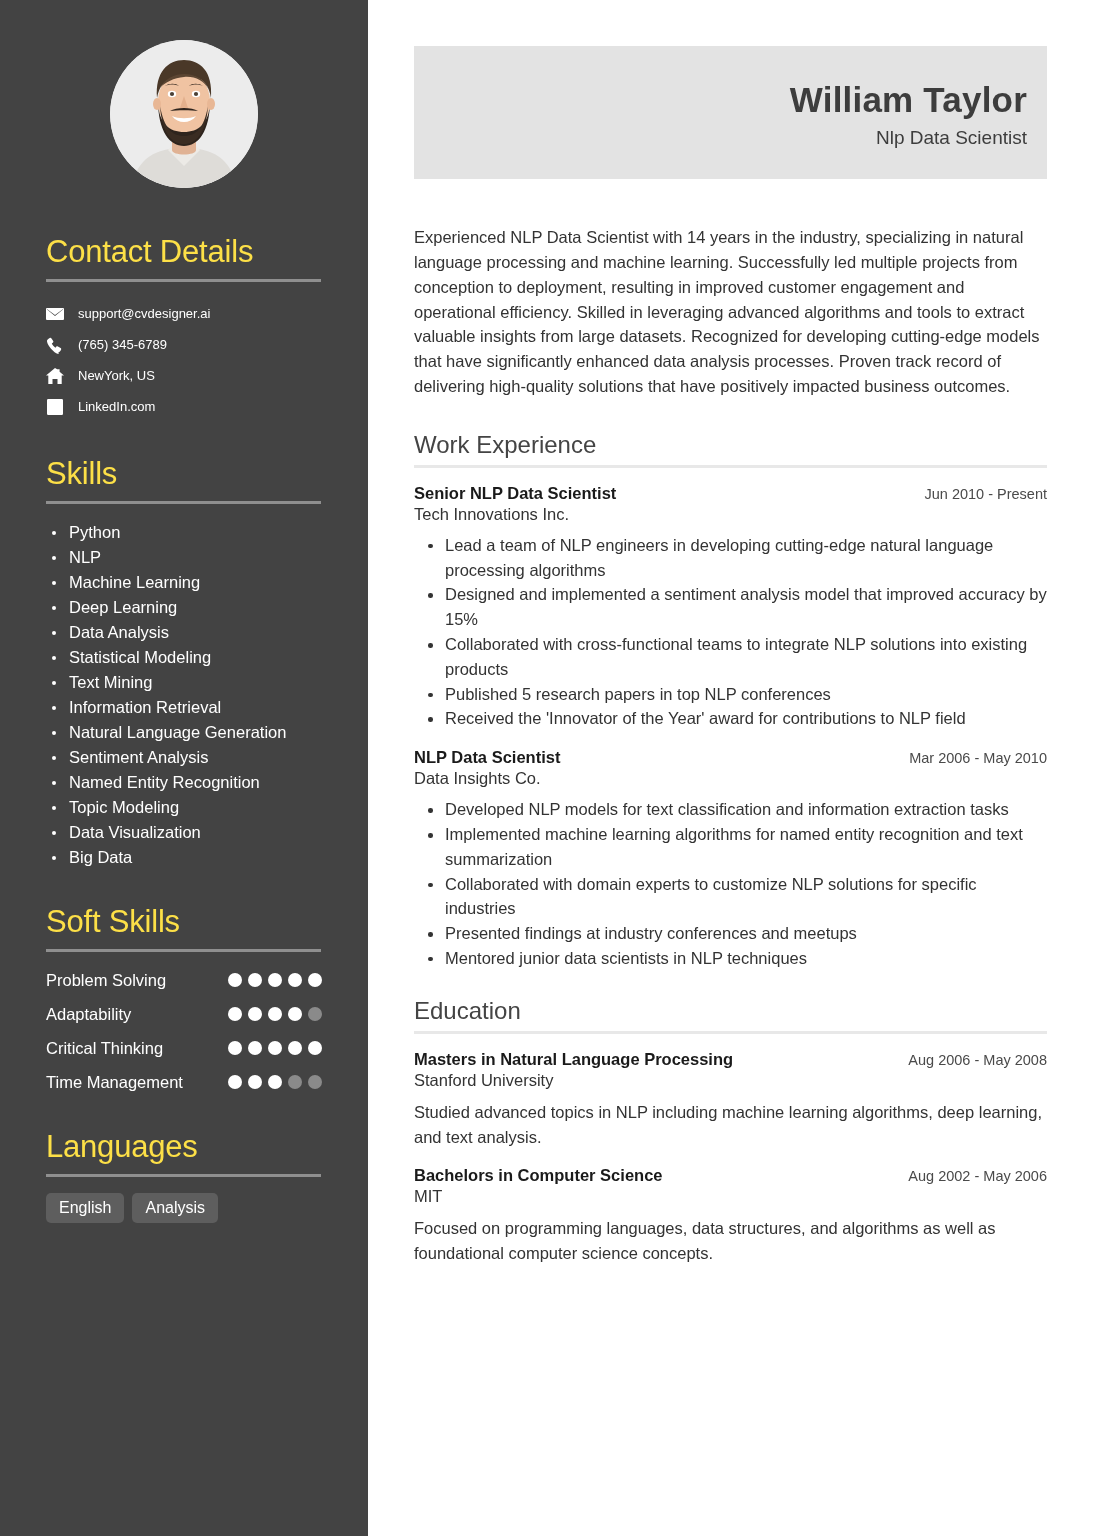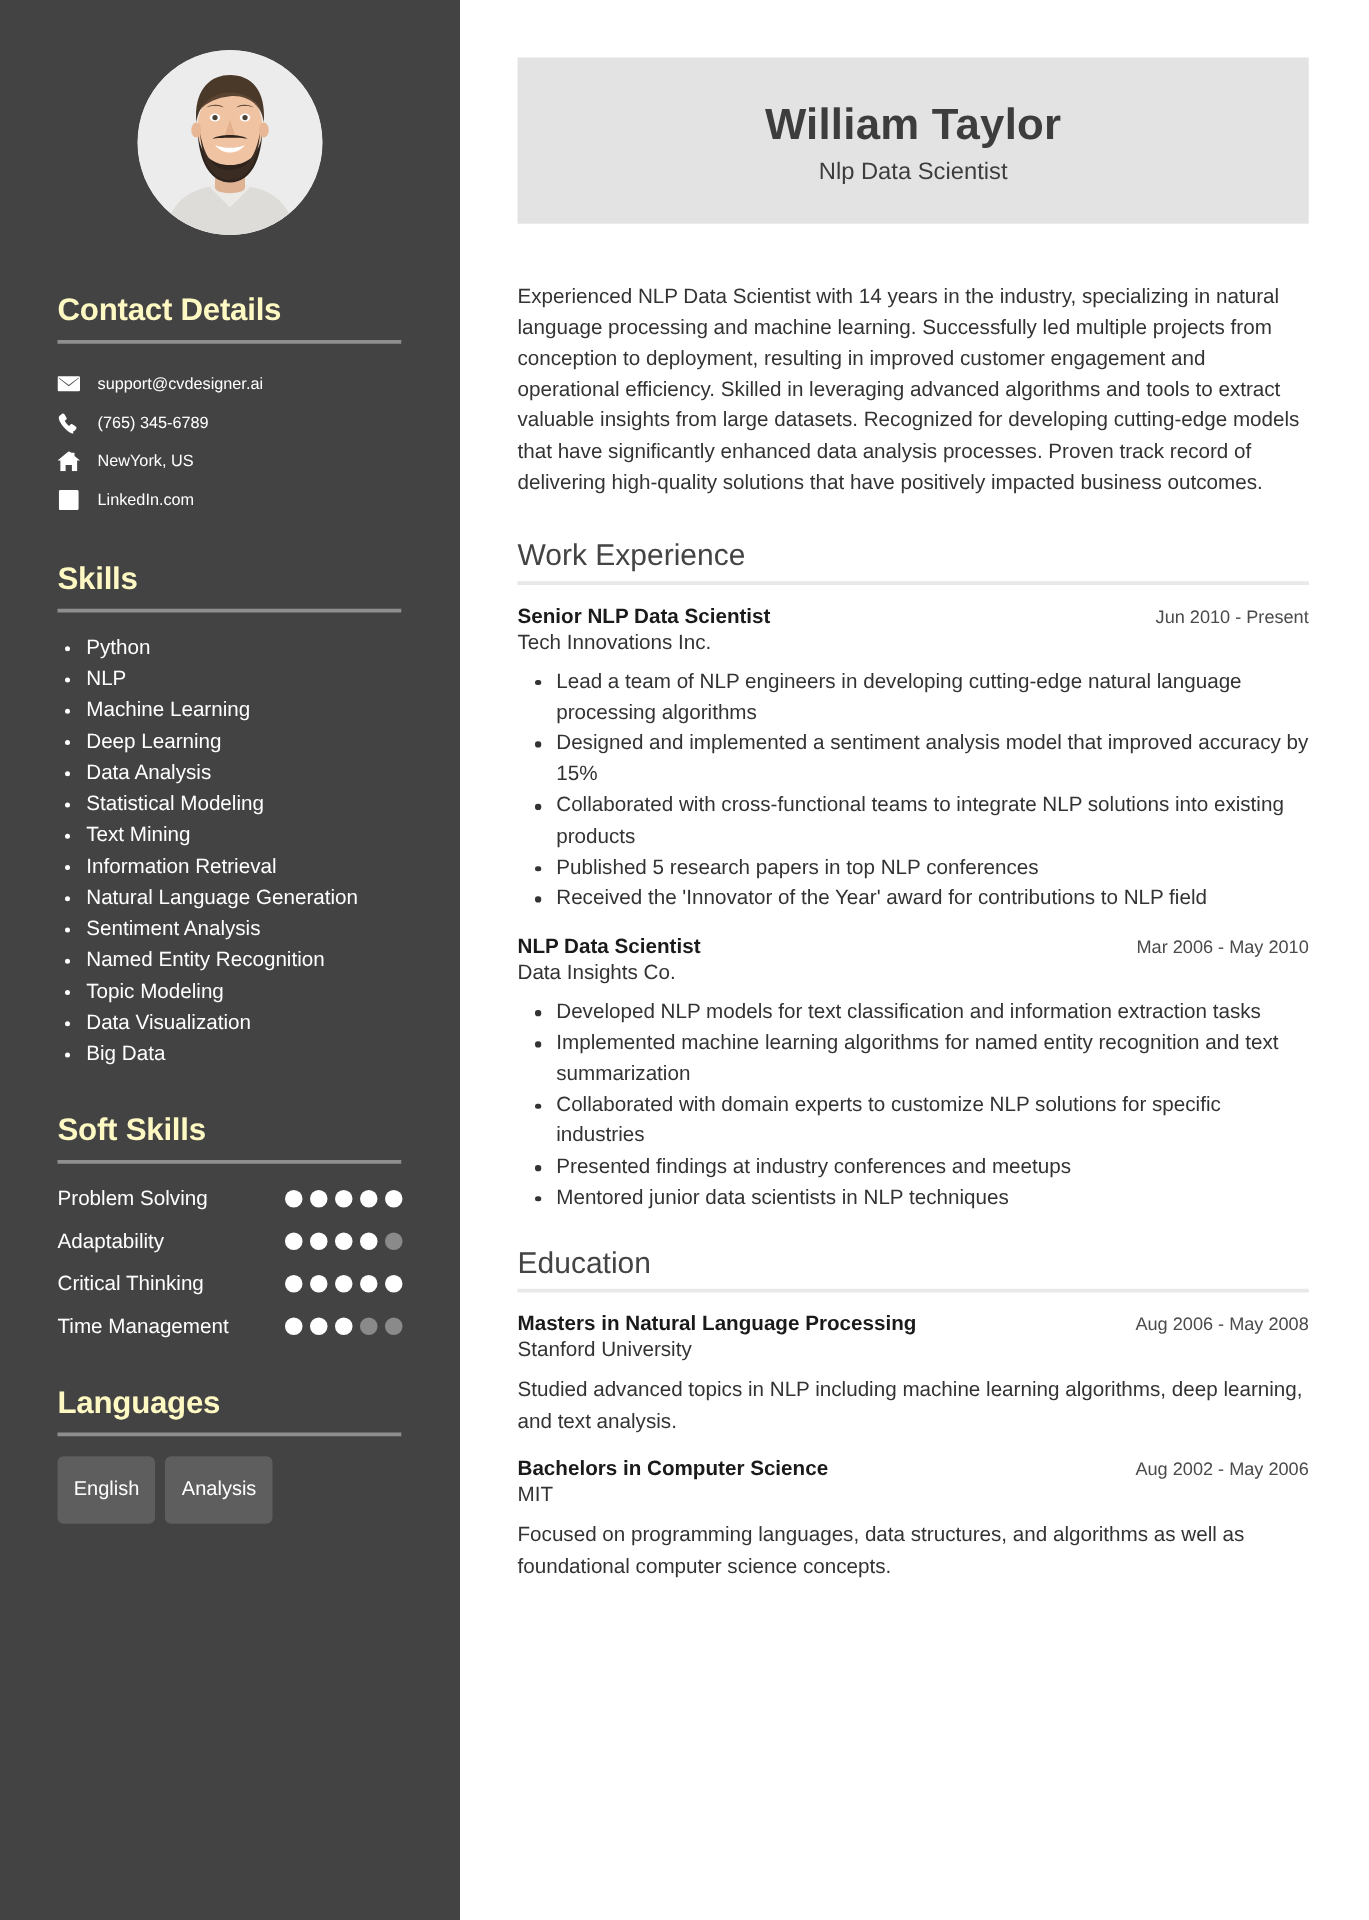--- a/index.html
+++ b/index.html
@@ -23,24 +23,24 @@
   .avatar-wrap { display:flex; justify-content:center; margin-bottom:46px; }
   .avatar {
     width:148px; height:148px; border-radius:50%;
     background:#ececec;
     overflow:hidden; position:relative;
   }
   .avatar svg { display:block; width:148px; height:148px; }
 
   .side-section { margin-bottom:34px; }
   .side-heading {
-    font-size:25px;
-    font-weight:bold;
+    font-size:31px;
+    font-weight:normal;
     letter-spacing:-0.2px;
-    color:#fef9c3;
+    color:#fde047;
     margin-bottom:9px;
   }
   .side-rule {
     height:3px;
     background:#8f8f8f;
     width:275px;
     margin-bottom:16px;
   }
 
   .contact-list { list-style:none; }
@@ -91,34 +91,34 @@
   }
   .dots { display:flex; gap:6px; padding-top:5px; flex-shrink:0; }
   .dot { width:14px; height:14px; border-radius:50%; background:#8a8a8a; }
   .dot.on { background:#ffffff; }
 
   .lang-wrap { display:flex; gap:8px; flex-wrap:wrap; }
   .lang-pill {
     background:#5e5e5e;
     color:#ffffff;
     font-size:16px;
-    padding:18px 13px;
+    padding:6px 13px;
     border-radius:5px;
   }
 
   
   .main {
     flex:1;
     padding:46px 48px 0 46px;
     background:#ffffff;
   }
   .name-band {
     background:#e3e3e3;
     padding:34px 20px 30px 20px;
-    text-align:center;
+    text-align:right;
     margin-bottom:46px;
   }
   .name {
     font-size:35px;
     font-weight:bold;
     color:#3d3d3d;
     letter-spacing:0.2px;
     line-height:1.15;
   }
   .job-title {

